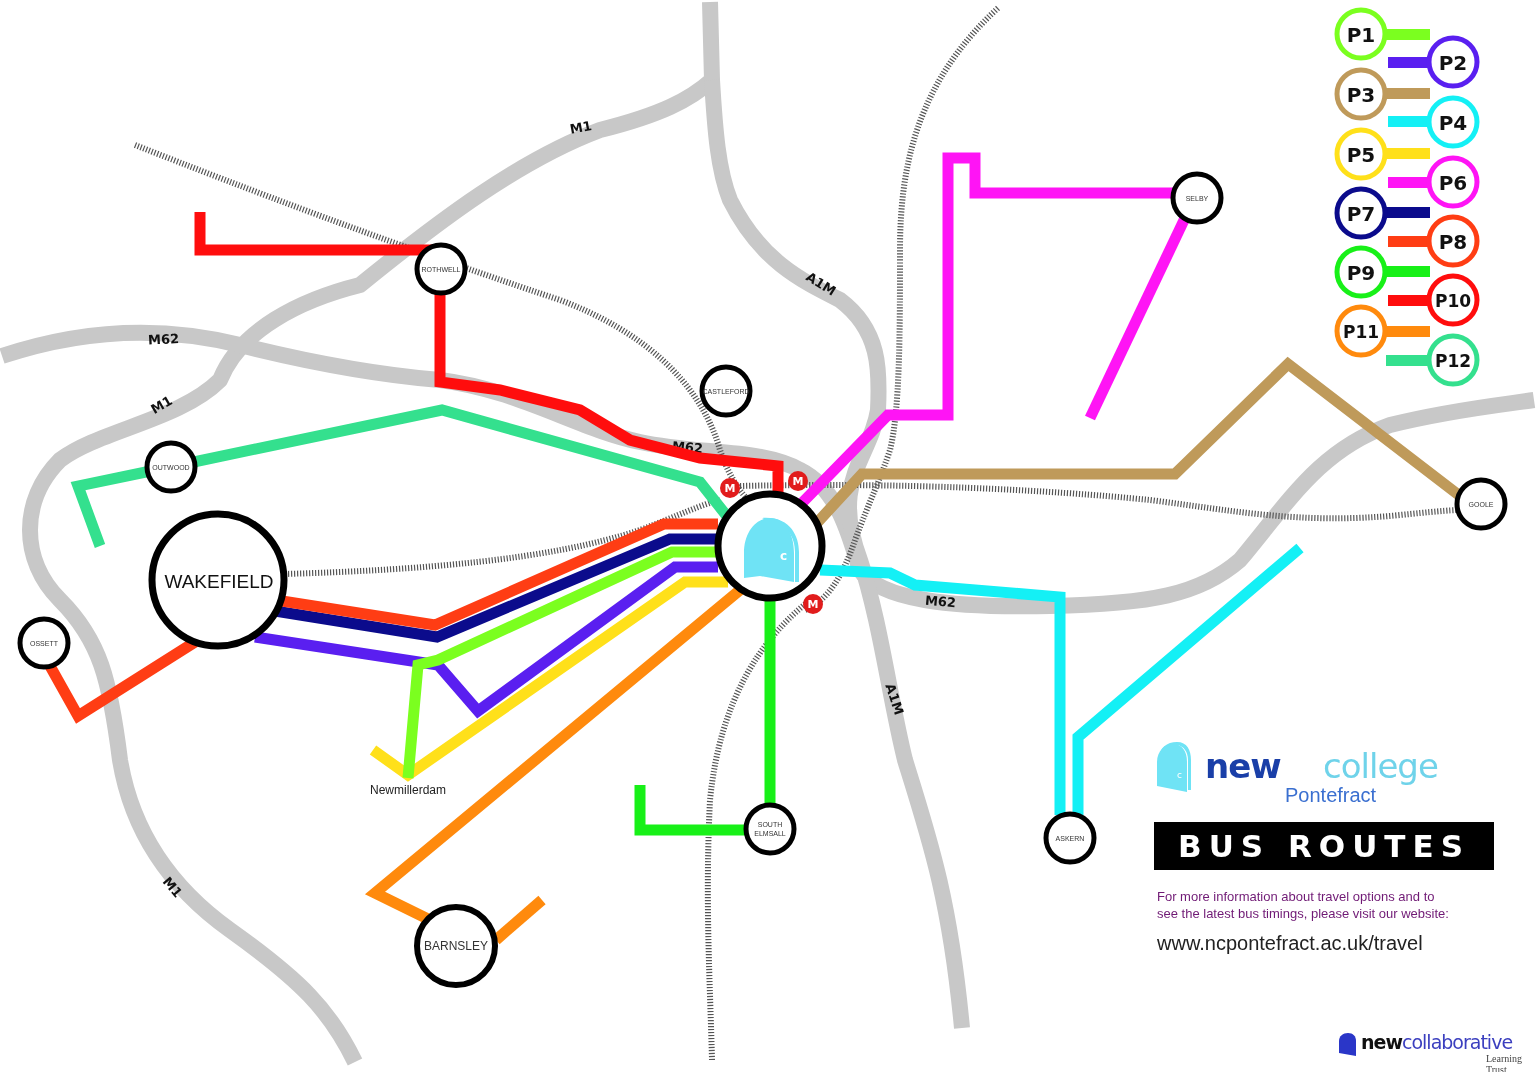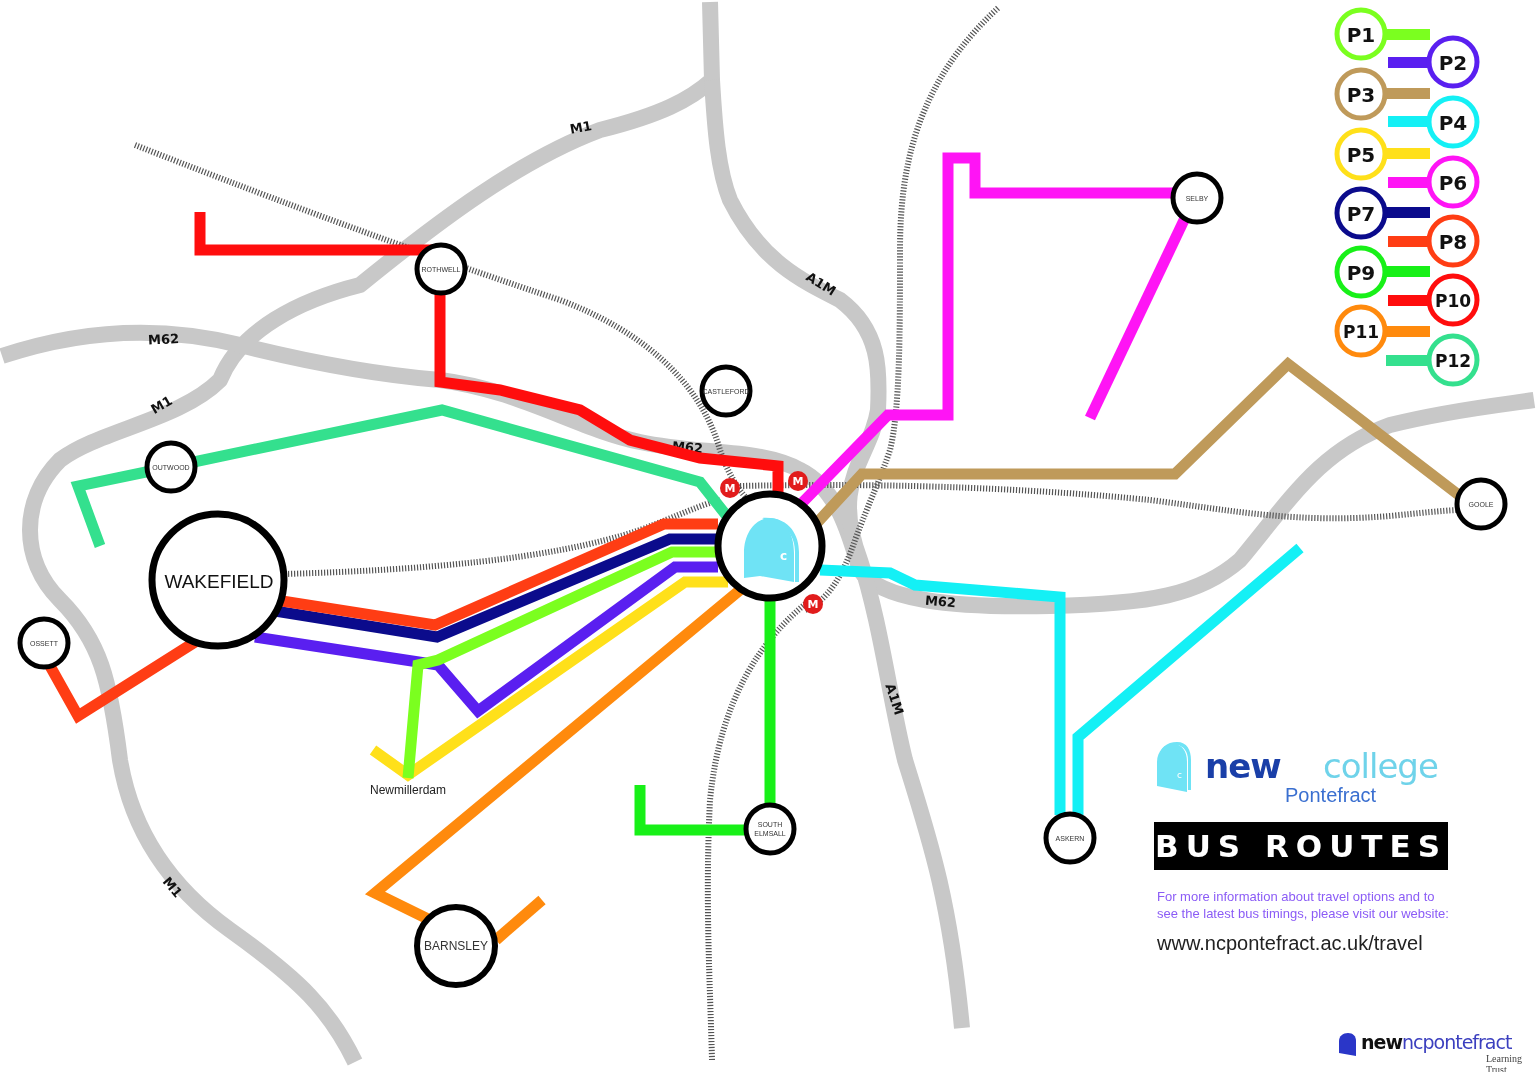--- a/index.html
+++ b/index.html
@@ -17,22 +17,22 @@
   .m-text { font-family:"DejaVu Sans", sans-serif; font-weight:bold; font-size:11px; fill:#fff; text-anchor:middle; }
   .legend-ring { fill:#fff; stroke-width:5; }
   .legend-text { font-family:"DejaVu Sans", sans-serif; font-weight:bold; font-size:20px; fill:#111; text-anchor:middle; }
   .legend-text-sm { font-family:"DejaVu Sans", sans-serif; font-weight:bold; font-size:17px; fill:#111; text-anchor:middle; }
 
   .brand { position:absolute; left:1155px; top:740px; width:280px; height:64px; }
   .brand-door { position:absolute; left:0; top:2px; width:42px; height:50px; }
   .brand-new { position:absolute; left:50px; top:6px; font-family:"DejaVu Sans", sans-serif; font-weight:bold; font-size:34px; color:#1a3fa8; letter-spacing:-1px; }
   .brand-college { position:absolute; left:128px; top:6px; font-family:"DejaVu Sans", sans-serif; font-size:34px; color:#6fd3ea; letter-spacing:-1px;margin-left:40px; }
   .brand-sub { position:absolute; left:130px; top:44px; font-family:"Liberation Sans", sans-serif; font-size:20px; color:#3a6fd0; }
-  .banner { position:absolute; left:1154px; top:822px; width:294px; height:48px; background:#000; color:#fff; font-family:"DejaVu Sans", sans-serif; font-weight:bold; font-size:31px; letter-spacing:7px; display:flex; align-items:center; justify-content:center; }
-  .info { position:absolute; left:1157px; top:888px; width:300px; font-family:"Liberation Sans", sans-serif; font-size:13px; line-height:17px; color:#8b5cf6; }
+  .banner { position:absolute; left:1154px; top:822px; width:340px; height:48px; background:#000; color:#fff; font-family:"DejaVu Sans", sans-serif; font-weight:bold; font-size:31px; letter-spacing:7px; display:flex; align-items:center; justify-content:center; }
+  .info { position:absolute; left:1157px; top:888px; width:300px; font-family:"Liberation Sans", sans-serif; font-size:13px; line-height:17px; color:#701a75; }
   .url { position:absolute; left:1157px; top:932px; font-family:"Liberation Sans", sans-serif; font-size:20px; color:#222; }
   .collab { position:absolute; left:1338px; top:1030px; width:190px; height:38px; }
   .collab-door { position:absolute; left:0; top:2px; width:20px; height:24px; }
   .collab-new { position:absolute; left:23px; top:1px; font-family:"DejaVu Sans", sans-serif; font-weight:bold; font-size:19px; color:#111; letter-spacing:-1px; }
   .collab-rest { position:absolute; left:64px; top:1px; font-family:"DejaVu Sans", sans-serif; font-size:19px; color:#3b3fbf; letter-spacing:-1px; }
   .collab-sub { position:absolute; left:124px; top:23px; font-family:Liberation Serif, serif; font-size:10px; color:#444;margin-left:24px; }
 </style>
 </head>
 <body>
 
@@ -246,15 +246,15 @@
 <div class="banner">BUS ROUTES</div>
 
 <div class="info">For more information about travel options and to see the latest bus timings, please visit our website:</div>
 <div class="url">www.ncpontefract.ac.uk/travel</div>
 
 <div class="collab">
   <svg class="collab-door" viewBox="0 0 20 24">
     <path d="M1,9 C1,4 5,1 10,1 C15,1 18,4 18,9 L18,24 L1,21 Z" fill="#2a36c8"></path>
   </svg>
   <span class="collab-new">new</span>
-  <span class="collab-rest">ncpontefract</span>
+  <span class="collab-rest">collaborative</span>
   <span class="collab-sub">Learning Trust</span>
 </div>
 
 </body></html>

